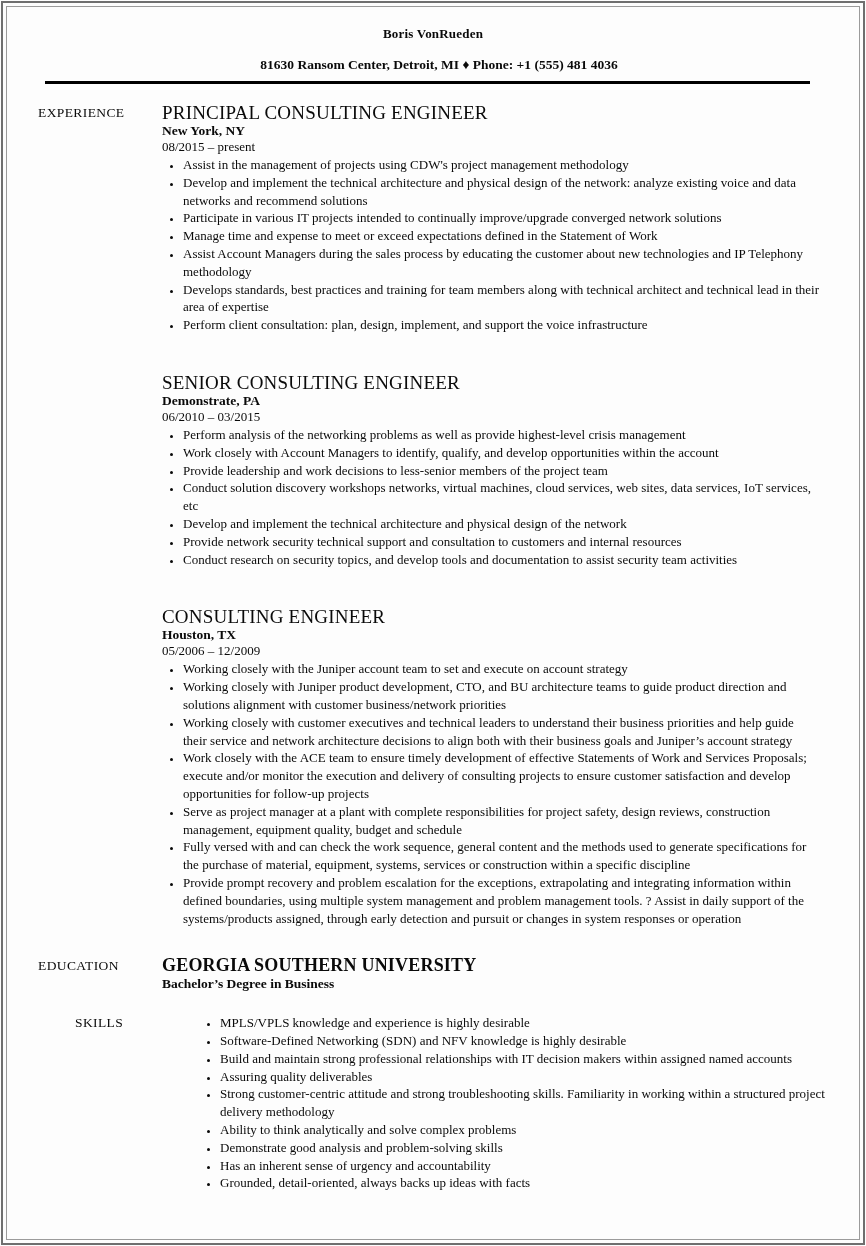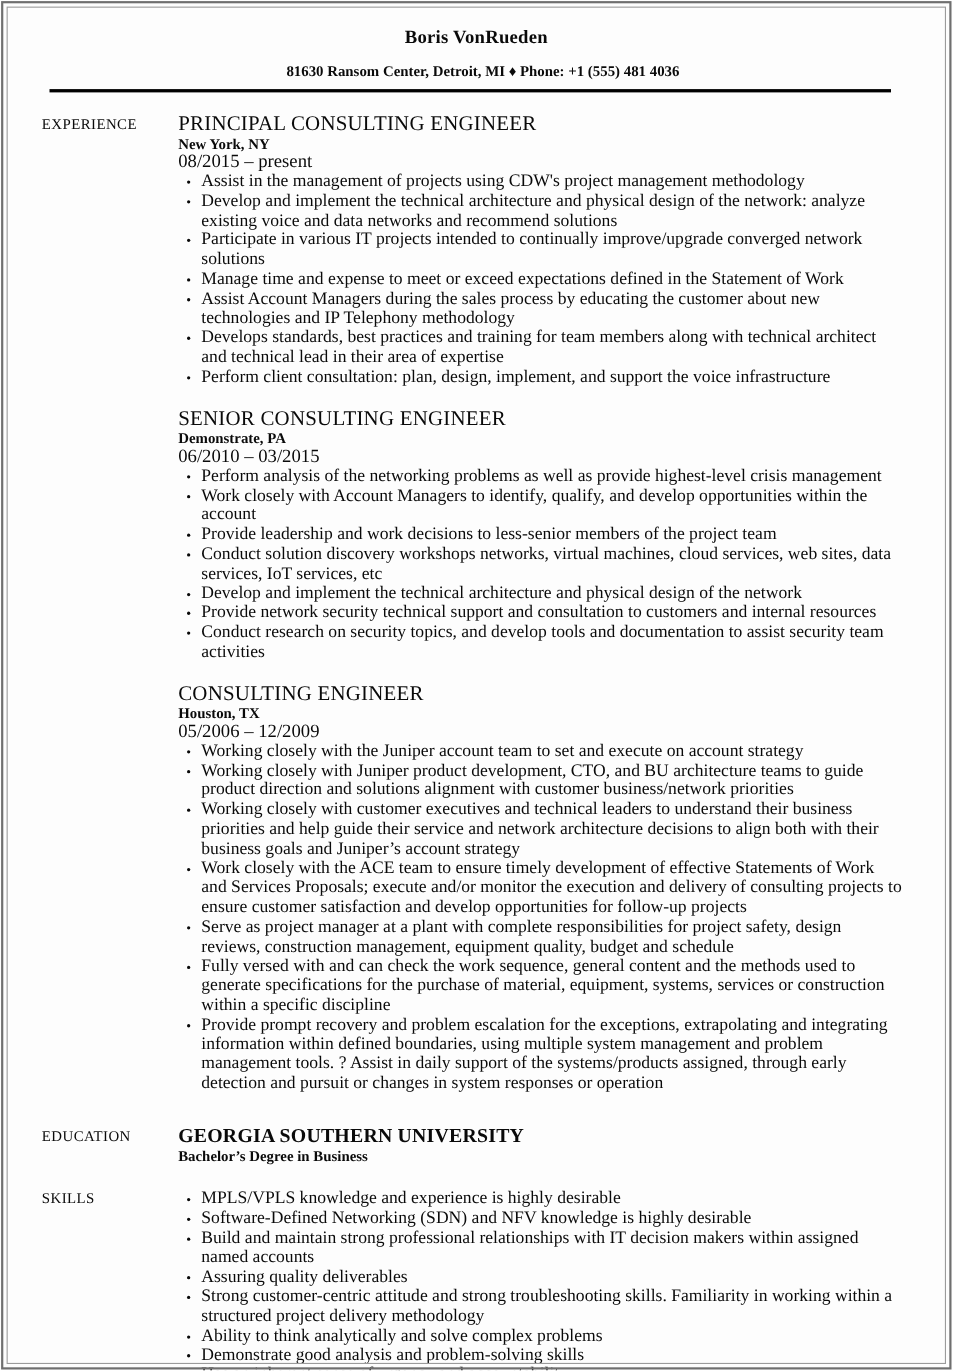--- a/index.html
+++ b/index.html
@@ -30,21 +30,21 @@
     border: 1px solid #9b9b9b;
     pointer-events: none;
     z-index: 5;
   }
   header {
     padding-top: 23px;
     text-align: center;
   }
   .candidate-name {
     margin: 0;
-    font-size: 17px;
+    font-size: 13px;
     line-height: 21px;
     font-weight: bold;
     letter-spacing: 0.2px;
   }
   .contact-line {
     margin: 13px 0 0 0;
     font-size: 13.5px;
     line-height: 16px;
     font-weight: bold;
     padding-left: 12px;
@@ -58,52 +58,52 @@
   main {
     padding-top: 19px;
   }
   .row {
     display: grid;
     grid-template-columns: 124px 660px;
     padding-left: 38px;
     align-items: start;
   }
   .row-education { margin-top: 29px; }
-  .row-skills    { margin-top: 20px; }
+  .row-skills    { margin-top: 20px; margin-left: 37px; }
   .section-label {
     font-size: 13.5px;
     line-height: 19px;
     letter-spacing: 0.4px;
     font-weight: normal;
   }
-  .job + .job { margin-top: 19px; }
+  .job + .job { margin-top: 39px; }
   .job-title {
     margin: 0;
     font-size: 19px;
     line-height: 19px;
     font-weight: normal;
     letter-spacing: 0.2px;
   }
   .job-location {
     margin: 0;
     font-size: 13.5px;
     line-height: 17px;
     font-weight: bold;
   }
   .job-dates {
-    font-size: 17px;
+    font-size: 13px;
     line-height: 16px;
   }
   ul.bullets {
     margin: 1px 0 0 0;
     padding: 0 0 0 21px;
     list-style: disc outside;
   }
   ul.bullets li {
-    font-size: 16px;
+    font-size: 13px;
     line-height: 17.8px;
     padding-right: 2px;
   }
   ul.bullets li::marker { font-size: 11px; }
   .school {
     margin: 0;
     font-size: 18px;
     line-height: 19px;
     font-weight: bold;
     letter-spacing: 0.2px;

